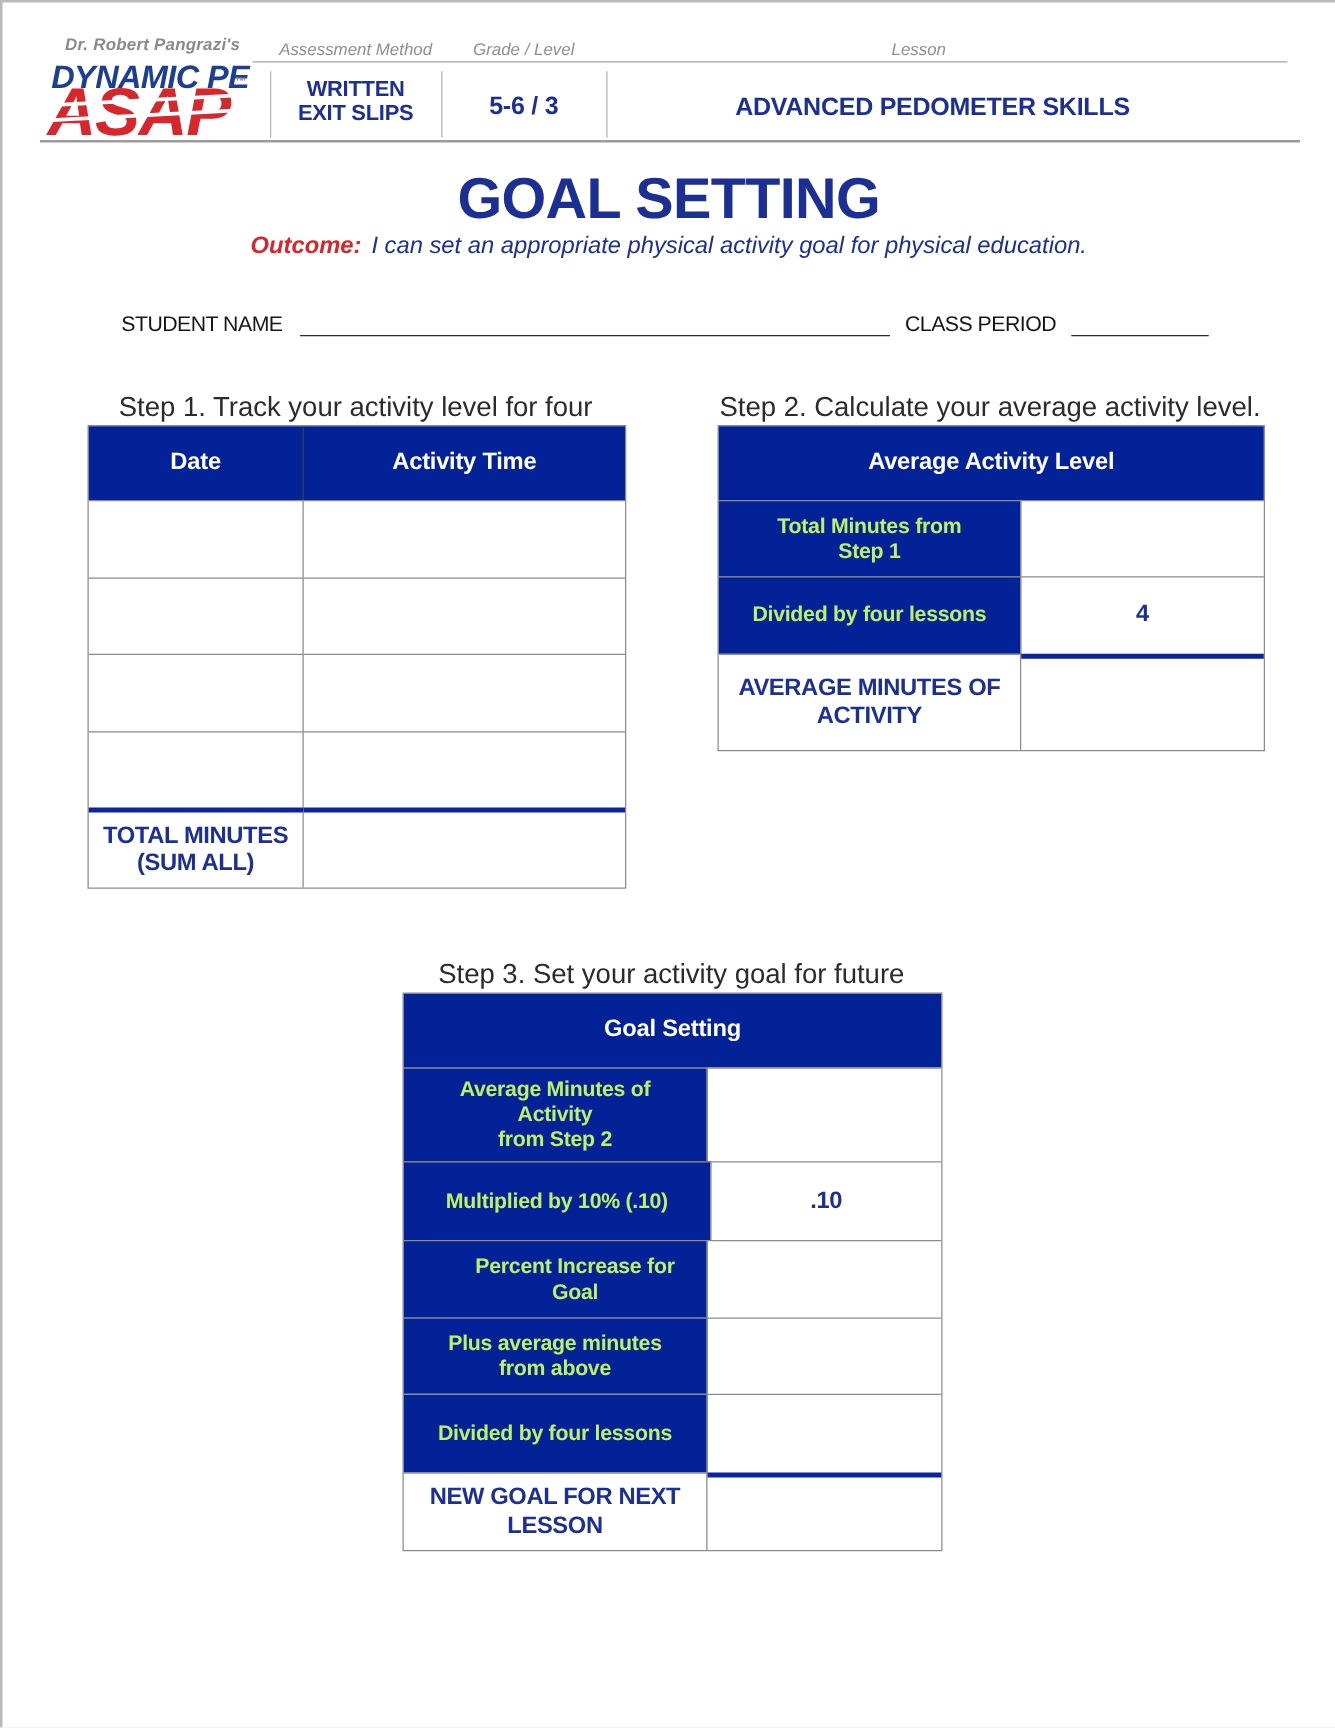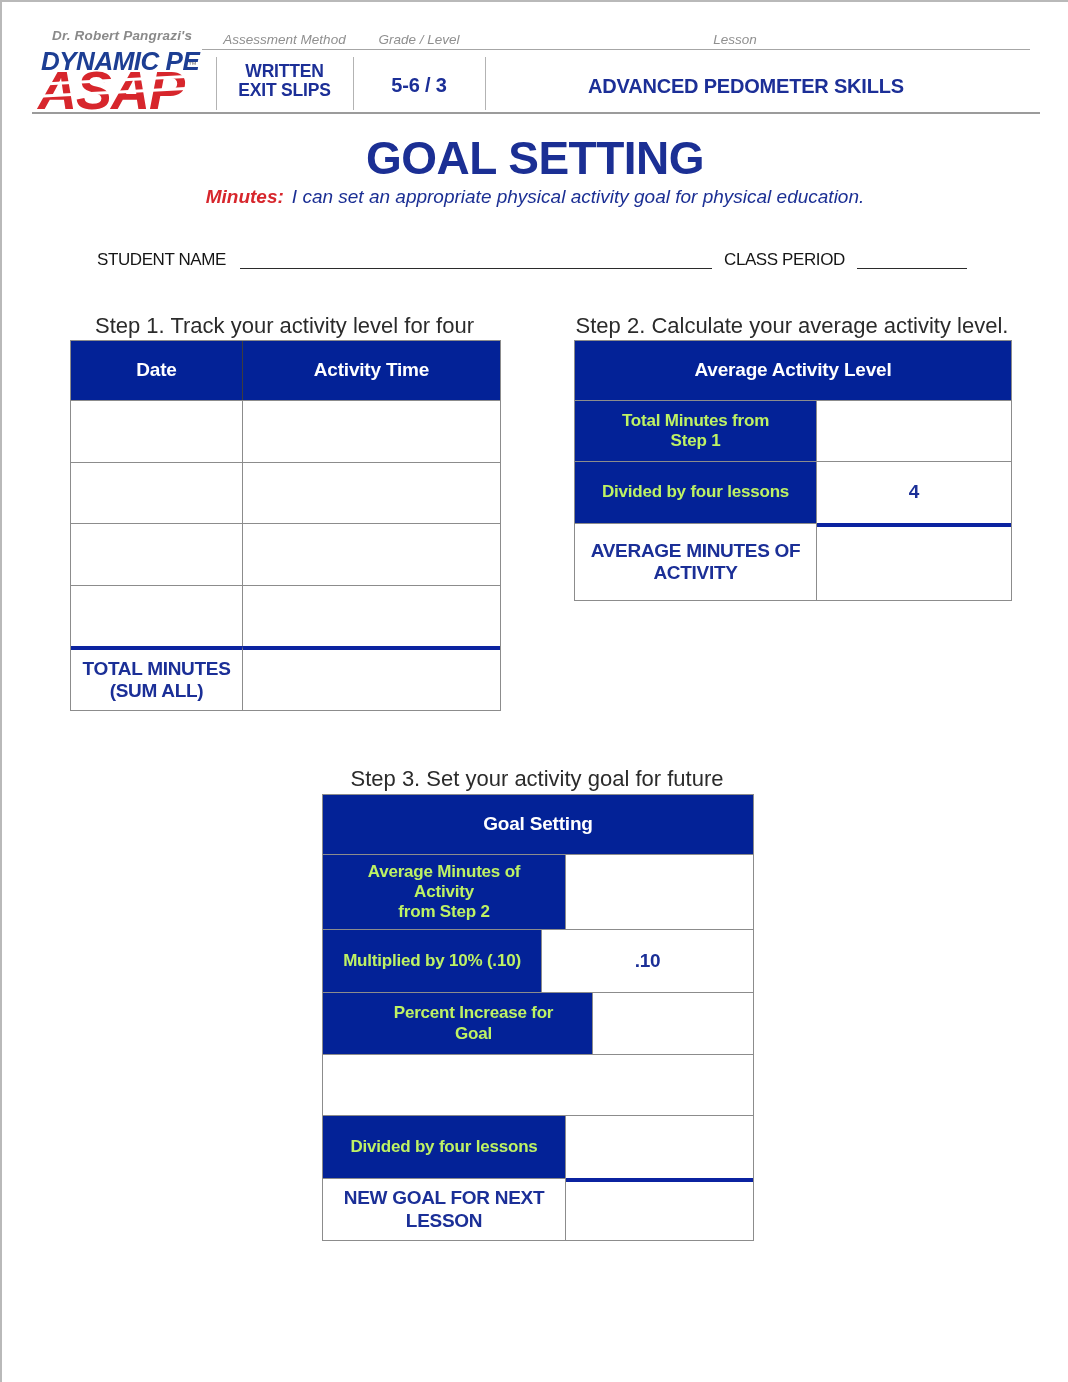--- a/index.html
+++ b/index.html
@@ -69,21 +69,21 @@
 
   <div class="abs hdr-val preline" style="left:214px; width:137px; top:60px; font-size:17.5px; line-height:1.1;">WRITTEN
 EXIT SLIPS</div>
   <div class="abs hdr-val" style="left:351px; width:132px; top:72px; font-size:20px;">5-6 / 3</div>
   <div class="abs hdr-val" style="left:483px; width:522px; top:73px; font-size:20px;">ADVANCED PEDOMETER SKILLS</div>
 
   <div class="abs hline-bottom"></div>
 
   <div class="abs title">GOAL SETTING</div>
   <div class="abs outcome">
-    <span class="olabel">Minutes:</span><span class="otext">I can set an appropriate physical activity goal for physical education.</span>
+    <span class="olabel">Outcome:</span><span class="otext">I can set an appropriate physical activity goal for physical education.</span>
   </div>
 
   <div class="abs fieldlabel" style="left:95px;">STUDENT NAME</div>
   <div class="abs fill-line" style="left:238px; width:472px;"></div>
   <div class="abs fieldlabel" style="left:722px;">CLASS PERIOD</div>
   <div class="abs fill-line" style="left:855px; width:110px;"></div>
 
   <div class="abs stephead" style="left:68px; width:429px; top:311px;">Step 1. Track your activity level for four lessons.</div>
   <div class="wtable" style="left:68px; top:338px; width:429px;">
     <div class="trow" style="height:59px;">
@@ -139,29 +139,31 @@
     <div class="trow" style="height:59px;">
       <div class="cell val thead-cell">Goal Setting</div>
     </div>
     <div class="trow" style="height:75px;">
       <div class="cell lab bfill preline" style="width:243px;">Average Minutes of
 Activity
 from Step 2</div>
       <div class="cell val"></div>
     </div>
     <div class="trow" style="height:63px;">
-      <div class="cell lab bfill preline" style="width:219px;">Multiplied by 10% (.10)</div>
+      <div class="cell lab bfill preline" style="width:246px;">Multiplied by 10% (.10)</div>
       <div class="cell val bluetext">.10</div>
     </div>
     <div class="trow" style="height:62px;">
-      <div class="cell lab bfill preline" style="width:270px;padding-left:32px;">Percent Increase for
+      <div class="cell lab bfill preline" style="width:243px;padding-left:32px;">Percent Increase for
 Goal</div>
       <div class="cell val"></div>
     </div>
     <div class="trow" style="height:61px;">
+      <div class="cell lab bfill preline" style="width:243px;">Plus average minutes
+from above</div>
       <div class="cell val"></div>
     </div>
     <div class="trow" style="height:63px;">
       <div class="cell lab bfill preline" style="width:243px;">Divided by four lessons</div>
       <div class="cell val"></div>
     </div>
     <div class="trow" style="height:62px;">
       <div class="cell lab bluetext preline" style="width:243px; font-size:19px;">NEW GOAL FOR NEXT
 LESSON</div>
       <div class="cell val thickblue"></div>

